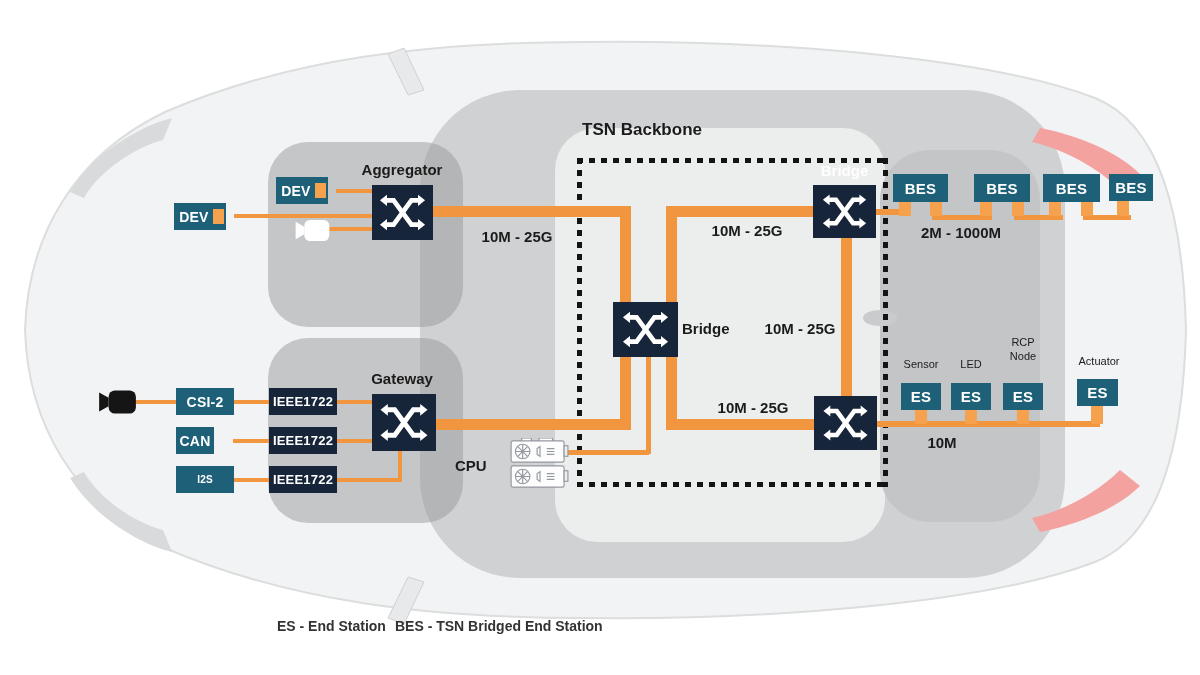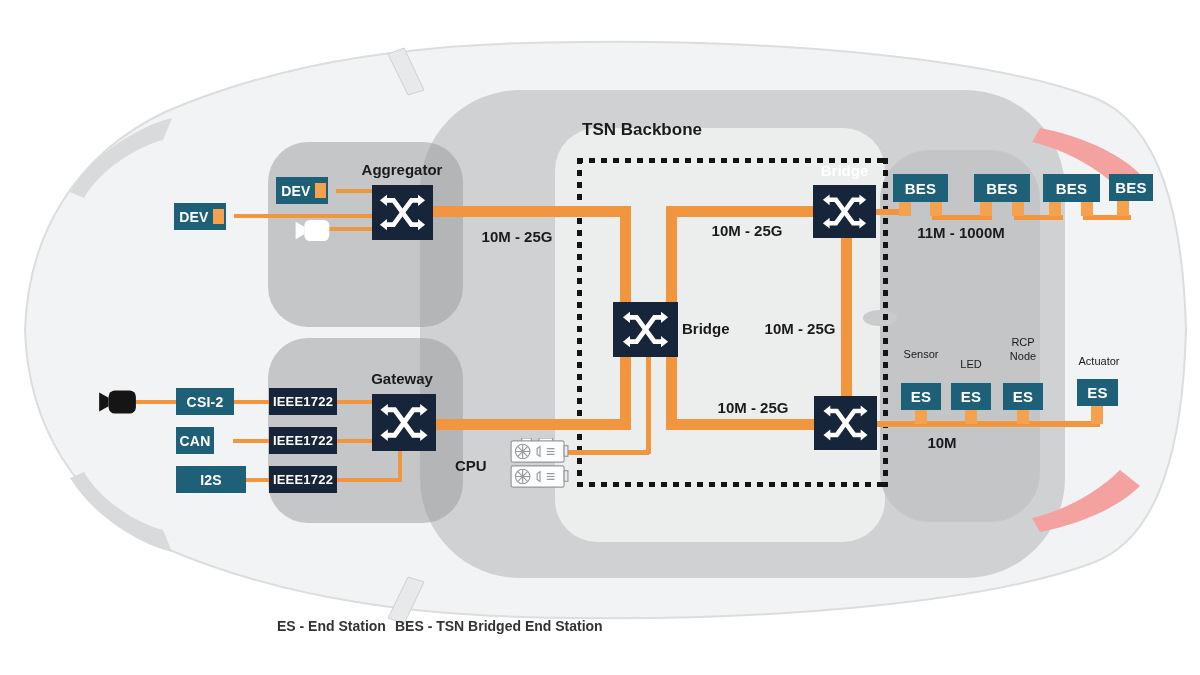--- a/index.html
+++ b/index.html
@@ -161,21 +161,21 @@
     <rect x="12" y="2" width="26" height="22" rx="6" fill="#151515"></rect>
     <path d="M12 9 L3 4 L3 22 L12 17 Z" fill="#151515"></path>
   </svg>
 
   <div class="teal" style="left:176px;top:388px;width:58px;height:27px;font-size:14px">
     <span>CSI-2</span>
   </div>
   <div class="teal" style="left:176px;top:427px;width:38px;height:27px;font-size:14px">
     <span>CAN</span>
   </div>
-  <div class="teal" style="left:176px;top:466px;width:70px;height:27px;font-size:14px">
+  <div class="teal" style="left:176px;top:466px;width:58px;height:27px;font-size:10px">
     <span>I2S</span>
   </div>
   <div class="navy" style="left:269px;top:388px;width:68px;height:27px;font-size:13px">
     <span>IEEE1722</span>
   </div>
   <div class="navy" style="left:269px;top:427px;width:68px;height:27px;font-size:13px">
     <span>IEEE1722</span>
   </div>
   <div class="navy" style="left:269px;top:466px;width:68px;height:27px;font-size:13px">
     <span>IEEE1722</span>
@@ -230,36 +230,36 @@
   </div>
   <div class="teal" style="left:1003px;top:383px;width:40px;height:27px;font-size:15px">
     <span>ES</span>
     <span class="port" style="left:14px;bottom:-14px;width:12px;height:14px"></span>
   </div>
   <div class="teal" style="left:1077px;top:379px;width:41px;height:27px;font-size:15px">
     <span>ES</span>
     <span class="port" style="left:14px;bottom:-18px;width:12px;height:18px"></span>
   </div>
 
-  <div class="cap" style="left:897px;top:348px;width:48px">Sensor</div>
+  <div class="cap" style="left:897px;top:358px;width:48px">Sensor</div>
   <div class="cap" style="left:947px;top:358px;width:48px">LED</div>
   <div class="cap" style="left:999px;top:336px;width:48px">RCP
 Node</div>
   <div class="cap" style="left:1072px;top:355px;width:54px">Actuator</div>
 
   <div class="lbl" style="left:582px;top:120px;width:130px;font-size:17px;text-align:left">TSN Backbone</div>
   <div class="lbl" style="left:352px;top:161px;width:100px;font-size:15px;text-align:center">Aggregator</div>
   <div class="lbl" style="left:352px;top:370px;width:100px;font-size:15px;text-align:center">Gateway</div>
   <div class="lbl white" style="left:813px;top:162px;width:63px;font-size:15px;text-align:center">Bridge</div>
   <div class="lbl" style="left:682px;top:320px;width:60px;font-size:15px;text-align:left">Bridge</div>
   <div class="lbl" style="left:455px;top:457px;width:45px;font-size:15px;text-align:left">CPU</div>
 
   <div class="lbl" style="left:472px;top:228px;width:90px;font-size:15px;text-align:center">10M - 25G</div>
   <div class="lbl" style="left:702px;top:222px;width:90px;font-size:15px;text-align:center">10M - 25G</div>
-  <div class="lbl" style="left:905px;top:224px;width:112px;font-size:15px;text-align:center">11M - 1000M</div>
+  <div class="lbl" style="left:905px;top:224px;width:112px;font-size:15px;text-align:center">2M - 1000M</div>
   <div class="lbl" style="left:760px;top:320px;width:80px;font-size:15px;text-align:center">10M - 25G</div>
   <div class="lbl" style="left:708px;top:399px;width:90px;font-size:15px;text-align:center">10M - 25G</div>
   <div class="lbl" style="left:917px;top:434px;width:50px;font-size:15px;text-align:center">10M</div>
 
   <div class="legend-item" style="left:277px">ES - End Station</div>
   <div class="legend-item" style="left:395px">BES - TSN Bridged End Station</div>
 
 </div>
 
 </body></html>

